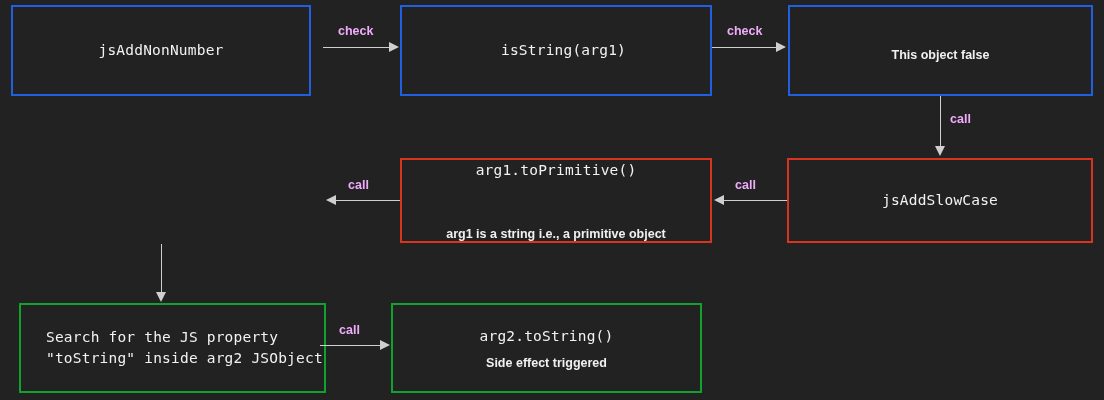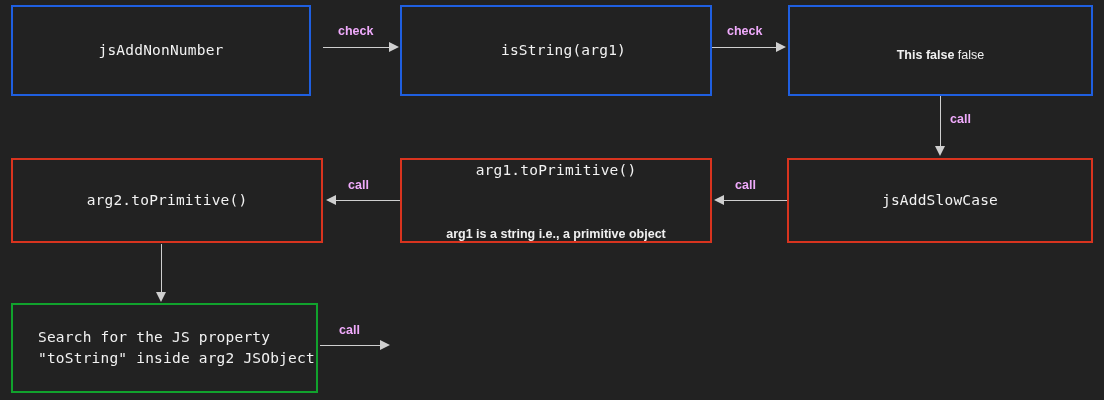--- a/index.html
+++ b/index.html
@@ -45,21 +45,21 @@
   }
   .node.align-left .node-title { text-align: left; }
 
   .node-sub {
     font-family: "Liberation Sans", sans-serif;
     font-size: 12.5px;
     color: #f0f0f0;
     margin-top: 9px;
     font-weight: 600;
   }
-  .node-sub .em { font-weight: 400; text-align: center; }
+  .node-sub .em { font-weight: 700; text-align: center; }
 
   
   .edge { position: absolute; }
   .edge-line-h {
     position: absolute;
     height: 0;
     border-top: 1.6px solid #cfcfcf;
   }
   .edge-line-v {
     position: absolute;
@@ -113,32 +113,29 @@
     <div class="node-title">isString(arg1)</div>
   </div>
 
   <div class="edge">
     <div class="edge-line-h" style="left:712px; top:47px; width:66px;"></div>
     <div class="arrowhead right" style="left:776px; top:42px;"></div>
     <div class="edge-label" style="left:727px; top:24px;">check</div>
   </div>
 
   <div class="node blue" style="left:788px; top:5px; width:305px; height:91px;">
-    <div class="node-sub"><span>This false </span><span class="em">false</span></div>
+    <div class="node-sub"><span>This object </span><span class="em">false</span></div>
   </div>
 
   <div class="edge">
     <div class="edge-line-v" style="left:940px; top:96px; height:52px;"></div>
     <div class="arrowhead down" style="left:935px; top:146px;"></div>
     <div class="edge-label" style="left:950px; top:112px;">call</div>
   </div>
 
-  <div class="node red" style="left:11px; top:158px; width:312px; height:85px;">
-    <div class="node-title">arg2.toPrimitive()</div>
-  </div>
 
   <div class="edge">
     <div class="edge-line-h" style="left:336px; top:200px; width:64px;"></div>
     <div class="arrowhead left" style="left:326px; top:195px;"></div>
     <div class="edge-label" style="left:348px; top:178px;">call</div>
   </div>
 
   <div class="node red" style="left:400px; top:158px; width:312px; height:85px;gap:37px;">
     <div class="node-title">arg1.toPrimitive()</div>
     <div class="node-sub">arg1 is a string i.e., a primitive object</div>
@@ -152,25 +149,29 @@
 
   <div class="node red" style="left:787px; top:158px; width:306px; height:85px;justify-content:center;">
     <div class="node-title">jsAddSlowCase</div>
   </div>
 
   <div class="edge">
     <div class="edge-line-v" style="left:161px; top:244px; height:50px;"></div>
     <div class="arrowhead down" style="left:156px; top:292px;"></div>
   </div>
 
-  <div class="node green align-left" style="left:11px; top:303px; width:307px; height:90px;padding-left:25px;">
+  <div class="node green align-left" style="left:19px; top:303px; width:307px; height:90px;padding-left:25px;">
     <div class="node-title">Search for the JS property
 "toString" inside arg2 JSObject</div>
   </div>
 
   <div class="edge">
     <div class="edge-line-h" style="left:320px; top:345px; width:62px;"></div>
     <div class="arrowhead right" style="left:380px; top:340px;"></div>
     <div class="edge-label" style="left:339px; top:323px;">call</div>
   </div>
 
+  <div class="node green" style="left:391px; top:303px; width:311px; height:90px;">
+    <div class="node-title">arg2.toString()</div>
+    <div class="node-sub">Side effect triggered</div>
+  </div>
 
 </div>
 
 </body></html>

